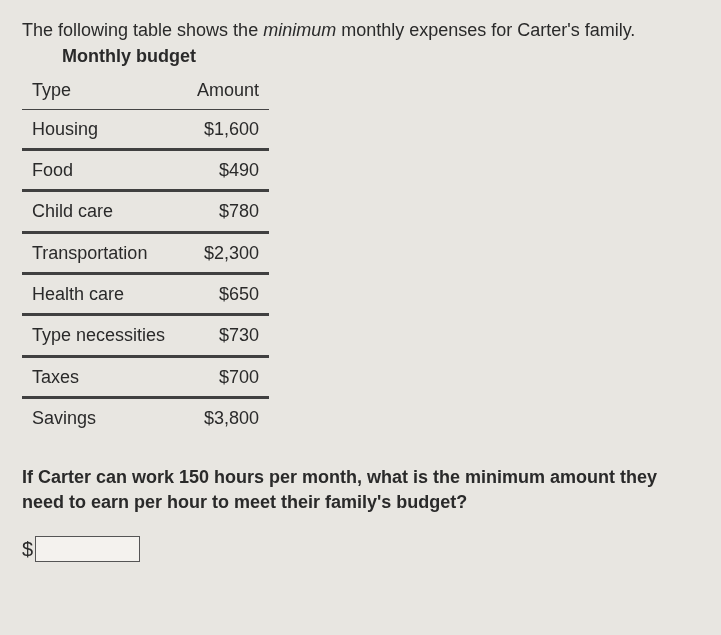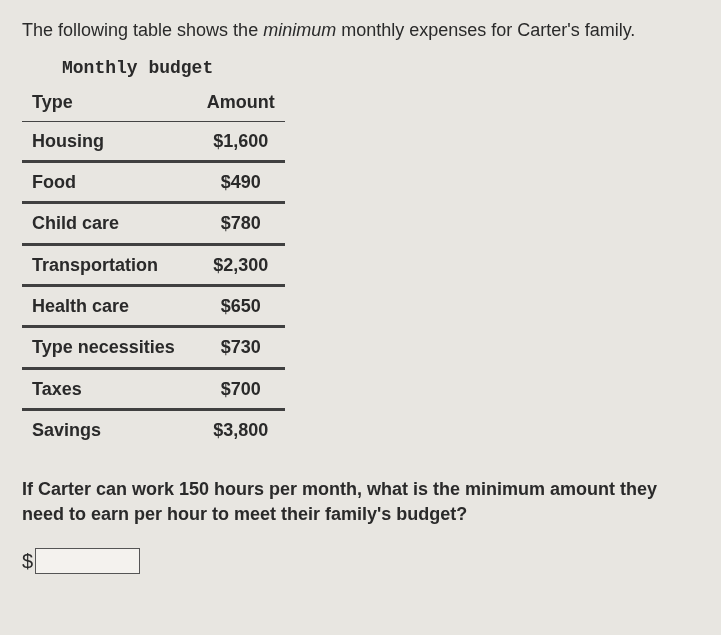--- a/index.html
+++ b/index.html
@@ -8,49 +8,48 @@
       font-family: Arial, Helvetica, sans-serif;
       background: #e8e6e1;
       color: #2a2a2a;
       width: 721px;
       height: 635px;
       box-sizing: border-box;
       font-size: 18px;
       line-height: 1.35;
     }
     .intro {
-      margin-bottom: 14px;
+      margin-bottom: 2px;
     }
     .intro .italic {
       font-style: italic;
     }
     .table-caption {
       font-weight: bold;
       text-align: left;
       padding-left: 40px;
       margin-bottom: 2px;
       font-size: 18px;
-      font-family: Liberation Mono, monospace;
     }
     table.budget {
       border-collapse: collapse;
       margin-bottom: 28px;
       margin-left: 0;
     }
     table.budget th, table.budget td {
       padding: 7px 10px;
       text-align: left;
-      font-weight: bold;
+      font-weight: normal;
     }
     table.budget th {
       border-bottom: 1.2px solid #444;
     }
     table.budget th.amount-head,
     table.budget td.amount-cell {
-      text-align: center;
+      text-align: right;
       padding-left: 22px;
     }
     table.budget tbody tr {
       border-bottom: 3px solid #404040;
     }
     table.budget tbody tr:last-child {
       border-bottom: none;
     }
     .question {
       font-weight: bold;

